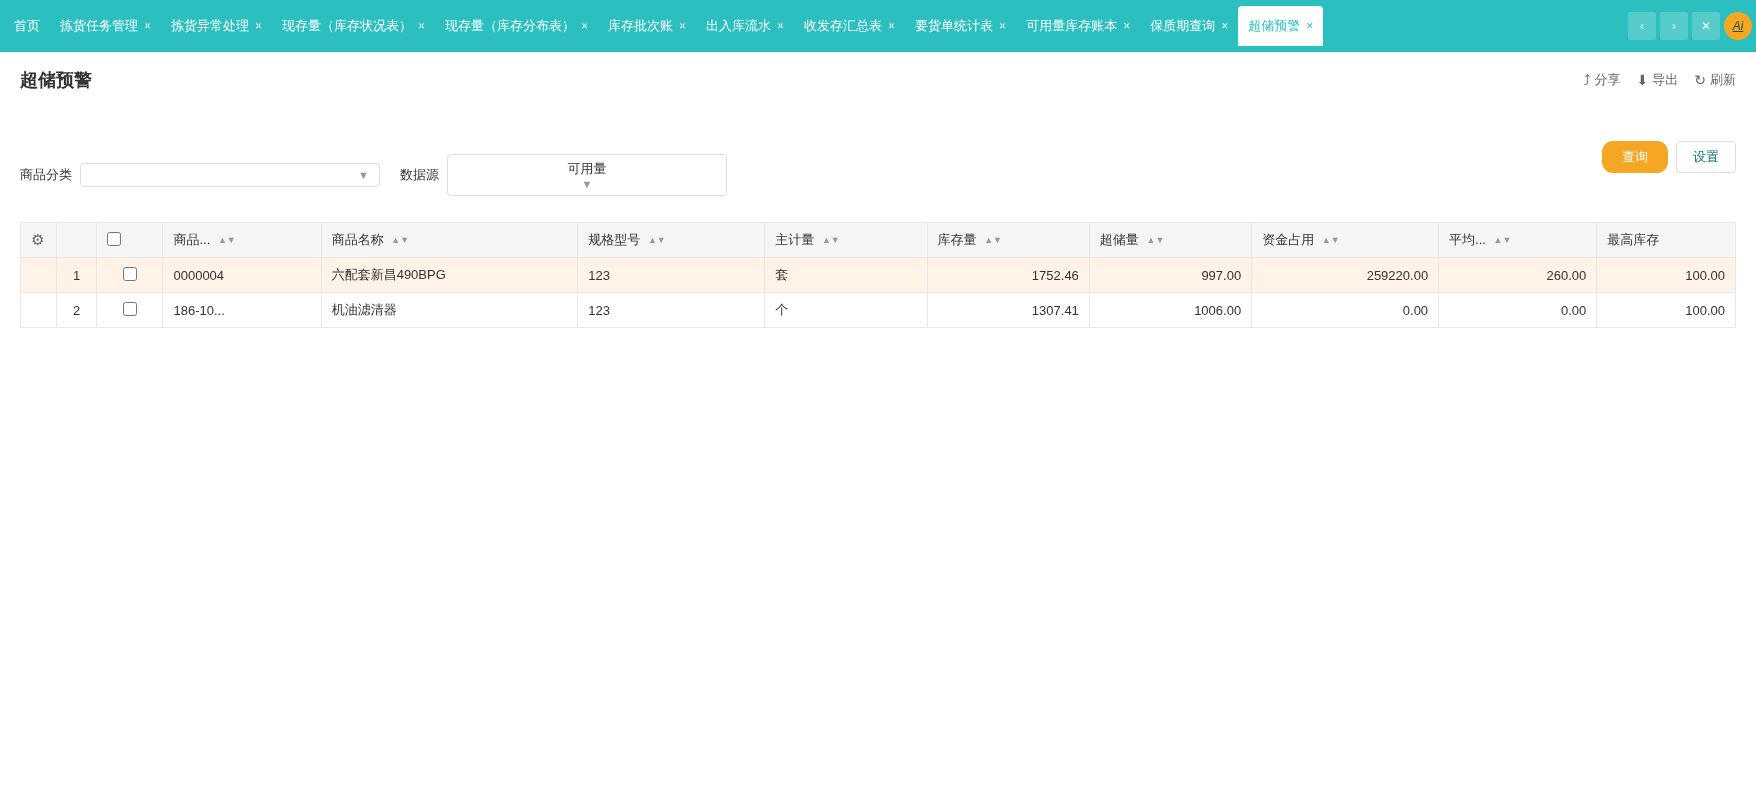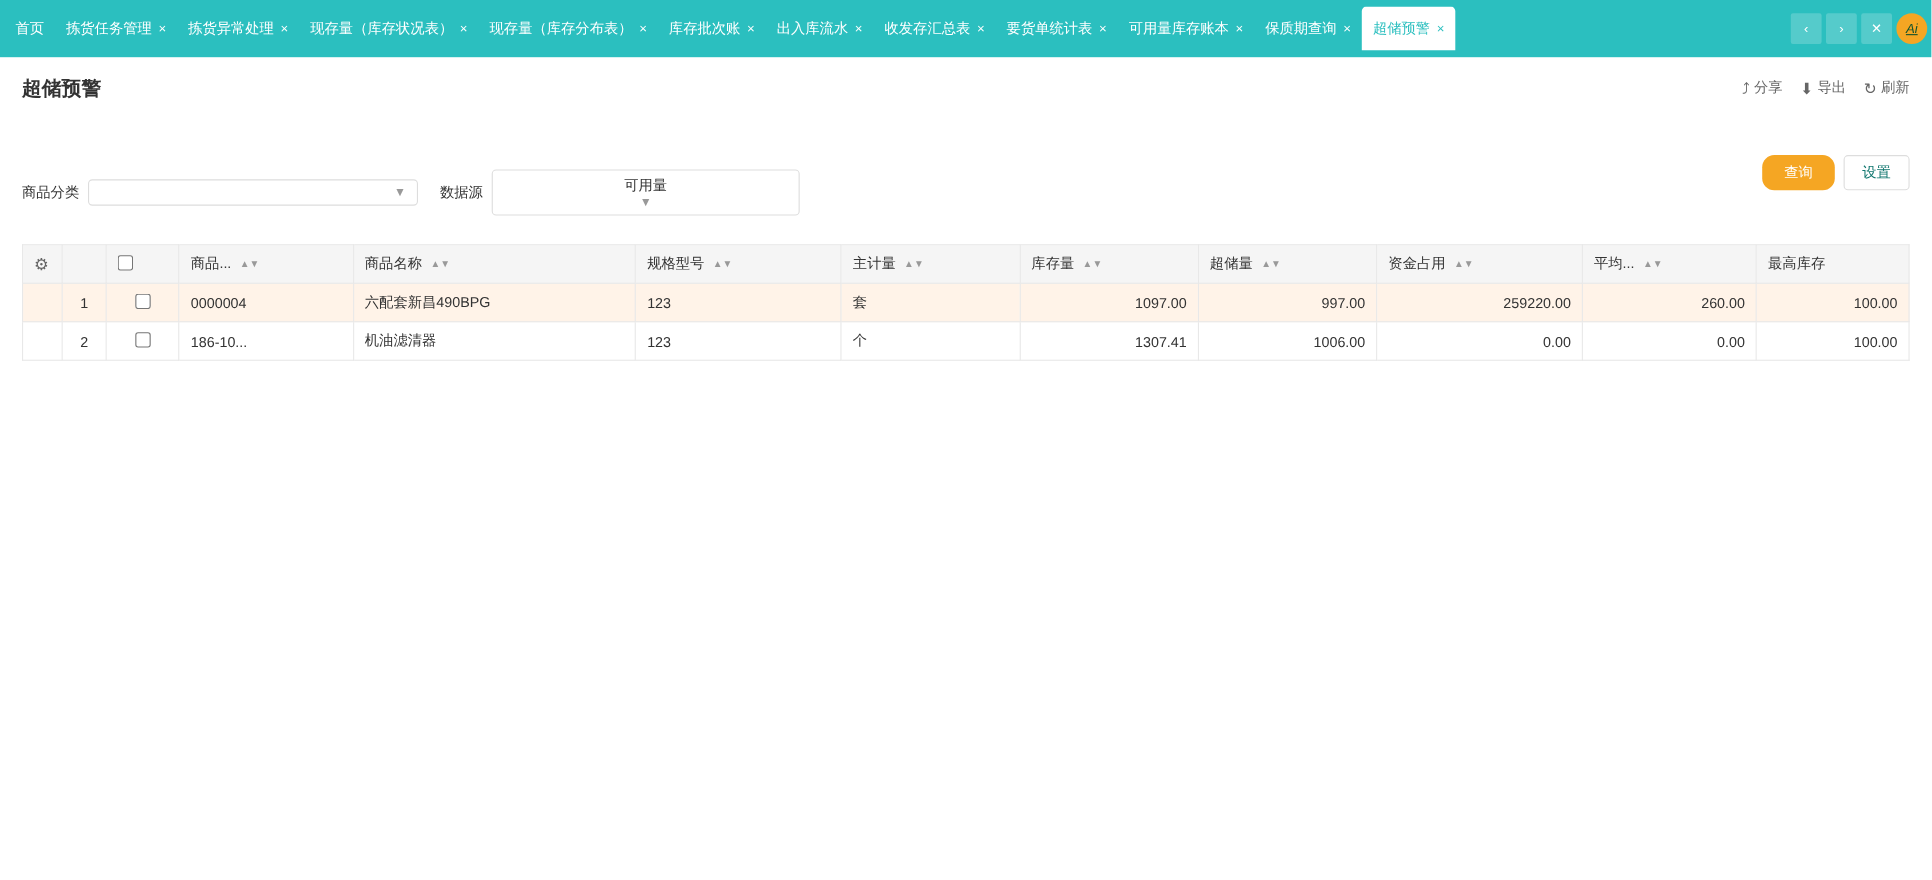--- a/index.html
+++ b/index.html
@@ -331,21 +331,21 @@
         <tr class="row-highlight">
       <td class="td-center"></td>
       <td class="td-center">1</td>
       <td class="checkbox-cell">
         <input type="checkbox" class="cb" style="">
       </td>
       <td>0000004</td>
       <td>六配套新昌490BPG</td>
       <td>123</td>
       <td>套</td>
-      <td class="td-right">1097.00</td>
+      <td class="td-right">1752.46</td>
       <td class="td-right">997.00</td>
       <td class="td-right">259220.00</td>
       <td class="td-right">260.00</td>
       <td class="td-right">100.00</td>
     </tr>
         <tr class="row-normal">
       <td class="td-center"></td>
       <td class="td-center">2</td>
       <td class="checkbox-cell">
         <input type="checkbox" class="cb" style="">

